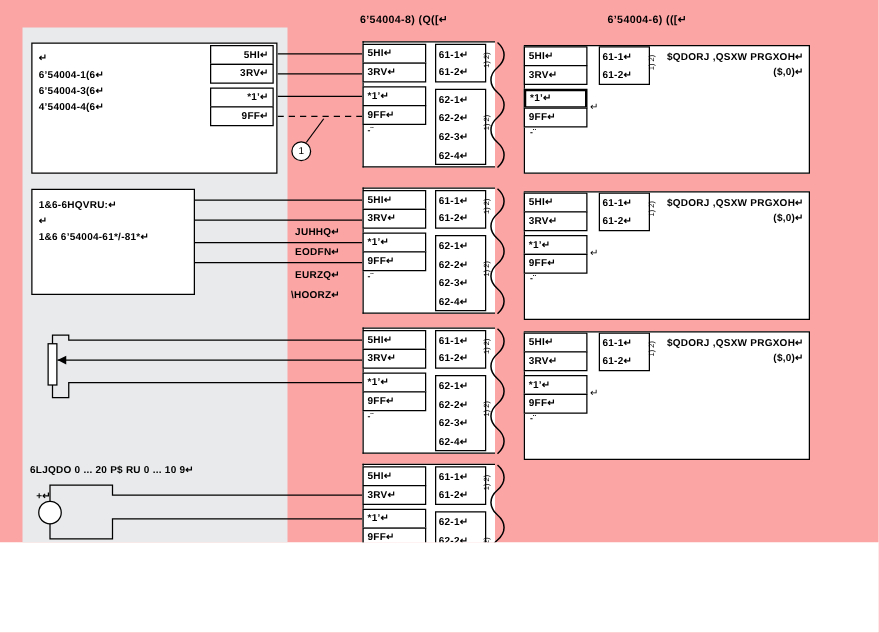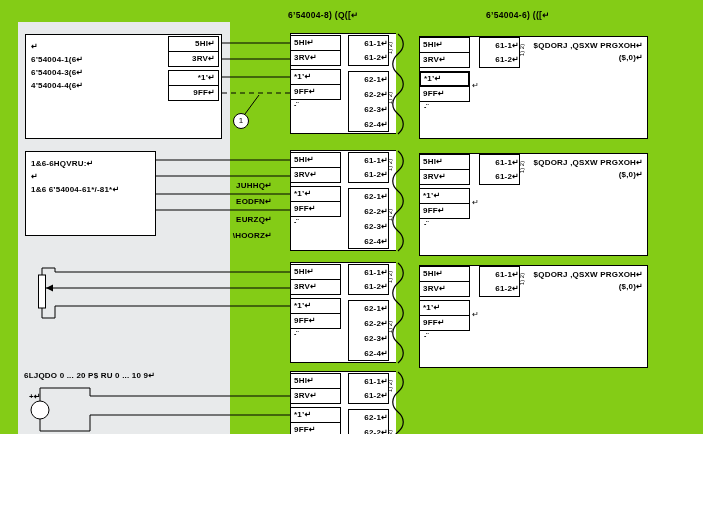--- a/index.html
+++ b/index.html
@@ -1,36 +1,36 @@
 <!DOCTYPE html>
 <html><head>
 <meta charset="utf-8">
 <style>
   html,body{margin:0;padding:0;background:#fff;}
-  #page{position:relative;width:703px;height:434px;background:#84cc16;overflow:hidden;
+  #page{position:relative;width:703px;height:434px;background:#fca5a5;overflow:hidden;
         font-family:"Liberation Sans",sans-serif;color:#000;text-decoration:underline;}
   .abs{position:absolute;}
   .t{position:absolute;font:bold 8px "Liberation Sans",sans-serif;letter-spacing:.2px;white-space:nowrap;color:#000;}
   .hdr{position:absolute;font:bold 8.5px "Liberation Sans",sans-serif;letter-spacing:.3px;white-space:nowrap;}
   #panel{left:18px;top:22px;width:212px;height:450px;background:#e8eaeb;}
   #wires{left:0;top:0;width:703px;height:506px;pointer-events:none;}
   
   .srcbox{position:absolute;background:#fff;border:1px solid #000;box-sizing:border-box;}
   .srcbox .txt{margin:5px 0 0 5px;font:bold 8px "Liberation Sans",sans-serif;letter-spacing:.2px;line-height:13px;white-space:nowrap;}
   
   .cell{position:absolute;width:51px;height:16px;background:#fff;border:1px solid #000;box-sizing:border-box;
         font:bold 8px "Liberation Sans",sans-serif;letter-spacing:.2px;line-height:14px;padding:0 3px;white-space:nowrap;}
   .c1{top:2px}.c2{top:17px}.c3{top:36px}.c4{top:51px}
   .rcell{text-align:right;}
   .boldcell{border-width:2px;line-height:12px;}
   
   .conn{position:absolute;left:290px;width:122px;height:104px;}
   .conn .frame{position:absolute;left:0;top:0;width:106px;height:101px;border:1px solid #000;border-right:none;box-sizing:border-box;background:#fff;}
   .pinbox{position:absolute;left:58px;width:41px;background:#fff;border:1px solid #000;box-sizing:border-box;
-          font:bold 8px "Liberation Sans",sans-serif;letter-spacing:.2px;padding-left:2px;white-space:nowrap;text-align:right;}
+          font:bold 8px "Liberation Sans",sans-serif;letter-spacing:.2px;padding-left:2px;white-space:nowrap;}
   .pa{top:2px;height:31px;line-height:14px;padding-top:1px;}
   .pb{top:38px;height:61px;line-height:15px;}
   .dots{position:absolute;left:4px;top:68px;font:bold 7px "Liberation Sans",sans-serif;}
   .rot{position:absolute;width:24px;text-align:center;font:6px "Liberation Sans",sans-serif;transform:rotate(-90deg);}
   .rot1{left:88px;top:12px}.rot2{left:88px;top:62px}
   .wavy{position:absolute;left:100px;top:0;}
   
   .rbox{position:absolute;left:419px;width:229px;height:103px;border:1px solid #000;box-sizing:border-box;background:#fff;}
   .rbox .cell{left:-1px;}
   .r1{top:0px}.r2{top:15px}.r3{top:34px}.r4{top:49px}

